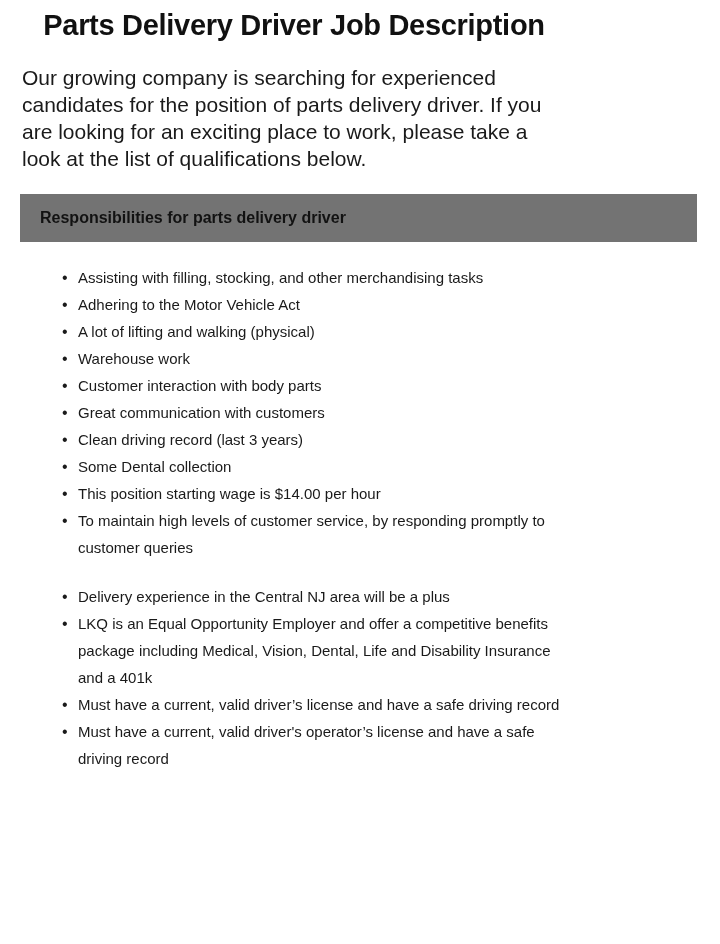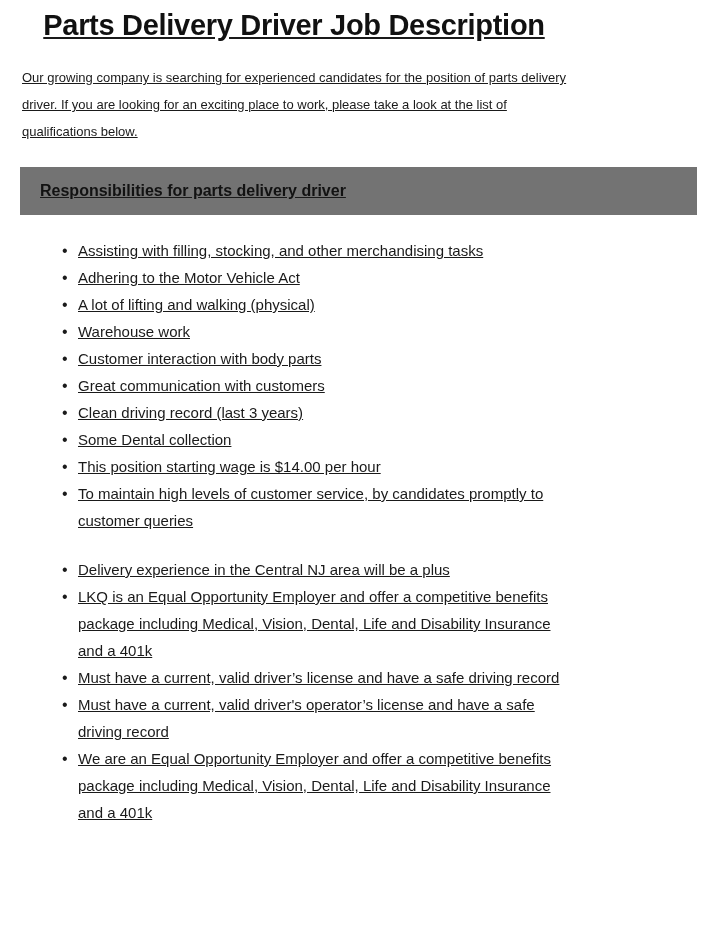--- a/index.html
+++ b/index.html
@@ -11,34 +11,33 @@
     width: 720px;
     height: 944px;
     font-family: "Liberation Sans", sans-serif;
     color: #1a1a1a;
     overflow: hidden;
   }
   .page {
     width: 588px;
     box-sizing: border-box;
     padding: 0 20px;
-    text-decoration: underline;
   }
   .page-title {
     font-size: 29px;
     font-weight: bold;
     text-align: center;
     letter-spacing: -0.3px;
     margin: 4px 0 0 0;
     padding: 0;
     line-height: 42px;
     color: #111111;
   }
   .intro {
-    font-size: 13px;
+    font-size: 21px;
     line-height: 27px;
     margin: 18px 0 0 0;
     padding: 0 0 0 2px;
     color: #1a1a1a;
   }
   .section-header {
     background: #737373;
     font-size: 16px;
     font-weight: bold;
     color: #121212;
@@ -89,25 +88,24 @@
   <ul class="bullet-list first-list">
     <li>Assisting with filling, stocking, and other merchandising tasks</li>
     <li>Adhering to the Motor Vehicle Act</li>
     <li>A lot of lifting and walking (physical)</li>
     <li>Warehouse work</li>
     <li>Customer interaction with body parts</li>
     <li>Great communication with customers</li>
     <li>Clean driving record (last 3 years)</li>
     <li>Some Dental collection</li>
     <li>This position starting wage is $14.00 per hour</li>
-    <li>To maintain high levels of customer service, by candidates promptly to customer queries</li>
+    <li>To maintain high levels of customer service, by responding promptly to customer queries</li>
   </ul>
 
 
   <ul class="bullet-list first-list">
     <li>Delivery experience in the Central NJ area will be a plus</li>
     <li>LKQ is an Equal Opportunity Employer and offer a competitive benefits package including Medical, Vision, Dental, Life and Disability Insurance and a 401k</li>
     <li>Must have a current, valid driver’s license and have a safe driving record</li>
     <li>Must have a current, valid driver's operator’s license and have a safe driving record</li>
-    <li>We are an Equal Opportunity Employer and offer a competitive benefits package including Medical, Vision, Dental, Life and Disability Insurance and a 401k</li>
   </ul>
 
 </div>
 
 </body></html>

